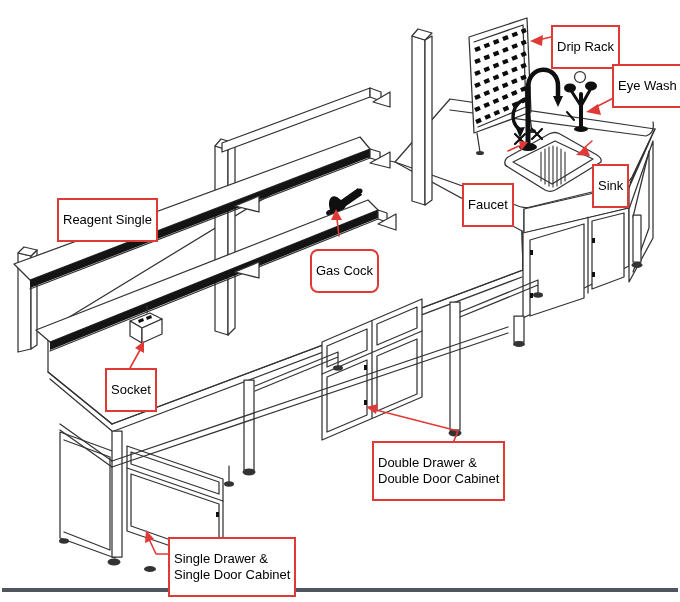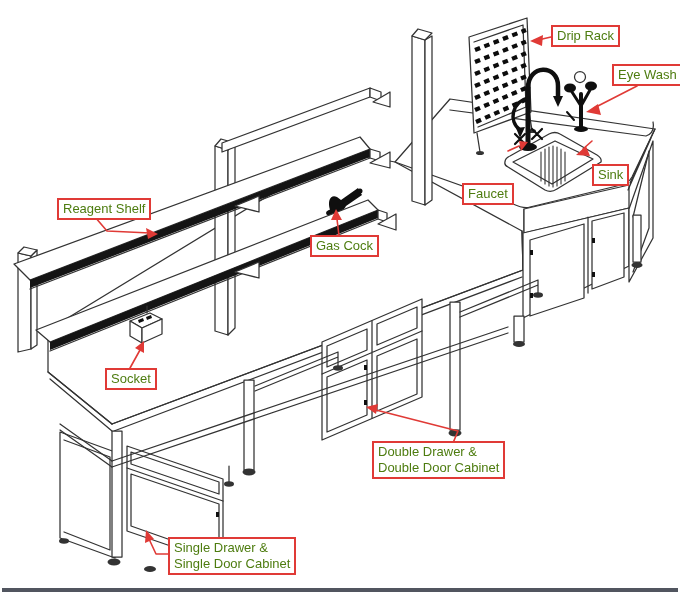--- a/index.html
+++ b/index.html
@@ -1,20 +1,20 @@
 <!DOCTYPE html>
 <html><head>
 <meta charset="utf-8">
 <style>
   html,body{margin:0;padding:0;background:#fff;}
   #stage{position:relative;width:680px;height:602px;background:#fff;overflow:hidden;
          font-family:"Liberation Sans",sans-serif;}
   #drawing{position:absolute;left:0;top:0;}
-  .lbl{position:absolute;border:2px solid #e03a36;background:#fff;color:#4d7c0f;
-       font:13px/16px "Liberation Sans",sans-serif;padding:1px 4px;white-space:pre-line;z-index:5;}
+  .lbl{position:absolute;border:2px solid #e03a36;background:#fff;color:#000000;
+       font:13px/16px "Liberation Sans",sans-serif;padding:12px 4px;white-space:pre-line;z-index:5;}
   .nowrap{white-space:nowrap;}
   #bottom-rule{position:absolute;left:2px;top:588px;width:676px;height:4px;background:#51555f;}
 </style>
 </head>
 <body>
 
 <div id="stage">
 
 <svg id="drawing" width="680" height="602" viewBox="0 0 680 602" fill="none" stroke="#333" stroke-width="1.25" stroke-linejoin="round" stroke-linecap="round">
 
@@ -209,22 +209,22 @@
     <polygon points="366,407 378,404 376,414" fill="#e03a36" stroke="none"></polygon>
     <path d="M168,554 L156,554 L149,539"></path>
     <polygon points="146,530 154,539 145,543" fill="#e03a36" stroke="none"></polygon>
   </g>
 </svg>
 
   <div class="lbl nowrap" style="left:551px;top:25px;">Drip Rack</div>
   <div class="lbl nowrap" style="left:612px;top:64px;">Eye Wash</div>
   <div class="lbl nowrap" style="left:592px;top:128px;margin-top:36px;">Sink</div>
   <div class="lbl nowrap" style="left:462px;top:143px;margin-top:40px;">Faucet</div>
-  <div class="lbl nowrap" style="left:57px;top:198px;">Reagent Shelf</div>
-  <div class="lbl nowrap" style="left:310px;top:235px;">Gas Cock</div>
+  <div class="lbl nowrap" style="left:57px;top:198px;">Reagent Single</div>
+  <div class="lbl nowrap" style="left:310px;top:249px;border-radius:8px;">Gas Cock</div>
   <div class="lbl nowrap" style="left:105px;top:368px;text-align:right;">Socket</div>
   <div class="lbl" style="left:168px;top:537px;">Single Drawer &amp;
 Single Door Cabinet</div>
   <div class="lbl" style="left:372px;top:441px;">Double Drawer &amp;
 Double Door Cabinet</div>
 
   <div id="bottom-rule"></div>
 </div>
 
 </body></html>

